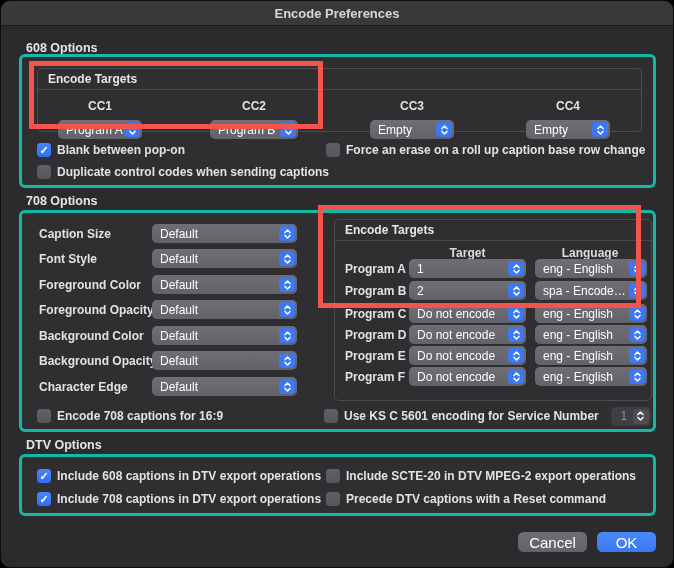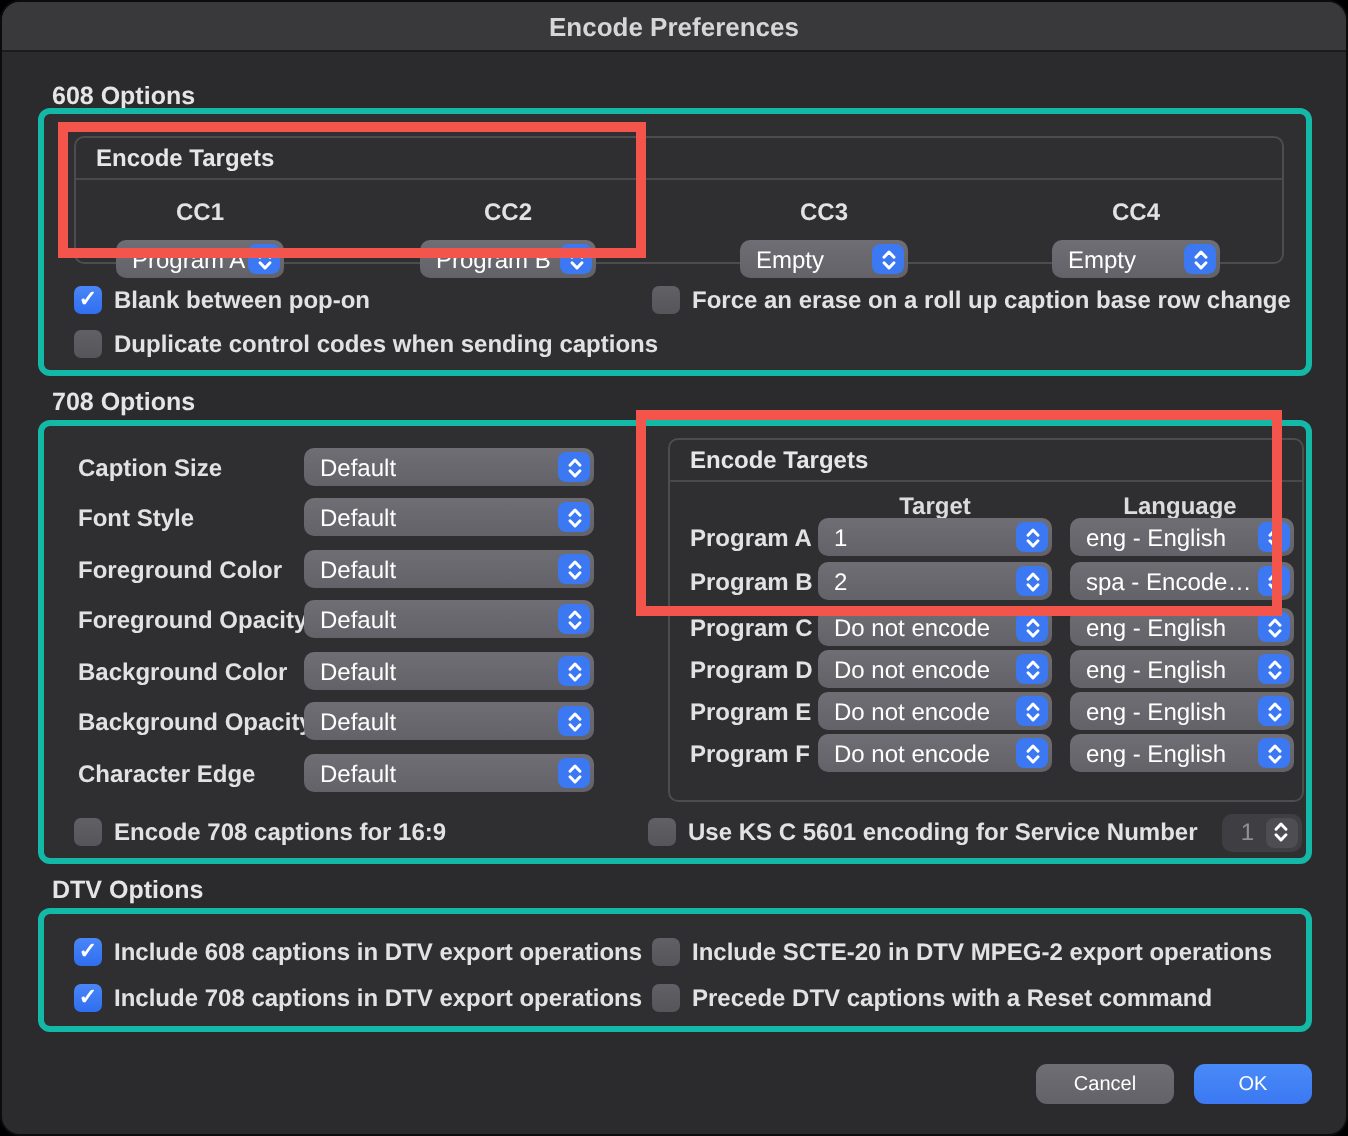--- a/index.html
+++ b/index.html
@@ -24,21 +24,21 @@
   .ccgroup { position: absolute; top: 30px; display: flex; align-items: center; gap: 7px; flex-direction: column; }
   .flabel { font-size: 12px; font-weight: 600; color: #e2e2e4; white-space: nowrap; }
   .srow { position: absolute; left: 17px; display: flex; align-items: center; height: 19px; }
   .slabel { width: 113px; font-size: 12px; font-weight: 600; color: #e2e2e4; white-space: nowrap; }
   .w145 { width: 145px; }
   .hdr { position: absolute; top: 26px; font-size: 12px; font-weight: 600; color: #dcdcde; text-align: center; }
   .prow { position: absolute; left: 10px; display: flex; align-items: center; gap: 4px; height: 19px; }
   .plabel { width: 60px; font-size: 12px; font-weight: 600; color: #e2e2e4; white-space: nowrap; }
   .tpop { width: 117px; margin-right: 5px; }
   .lpop { width: 112px; }
-  .btn { position: absolute; height: 20px; border: none; border-radius: 5.5px; font-family: "Liberation Sans", sans-serif; font-size: 10px; color: #fff; display: flex; align-items: center; justify-content: center; cursor: default; }
+  .btn { position: absolute; height: 20px; border: none; border-radius: 5.5px; font-family: "Liberation Sans", sans-serif; font-size: 15px; color: #fff; display: flex; align-items: center; justify-content: center; cursor: default; }
   .btn-cancel { left: 517px; top: 531px; width: 69px; background: linear-gradient(#6e6e74, #626268); }
   .btn-ok { left: 596px; top: 531px; width: 59px; background: linear-gradient(#498af8, var(--accent-blue, #3b78f2)); }
   .hl { position: absolute; border: 5px solid var(--highlight-red, #f3544b); z-index: 50; pointer-events: none; }
   #hl608 { left: 28px; top: 60px; width: 294px; height: 68px; }
   #hl708 { left: 317px; top: 204px; width: 323px; height: 103px; }
   svg { display: block; }
 </style>
 </head>
 <body>
 

